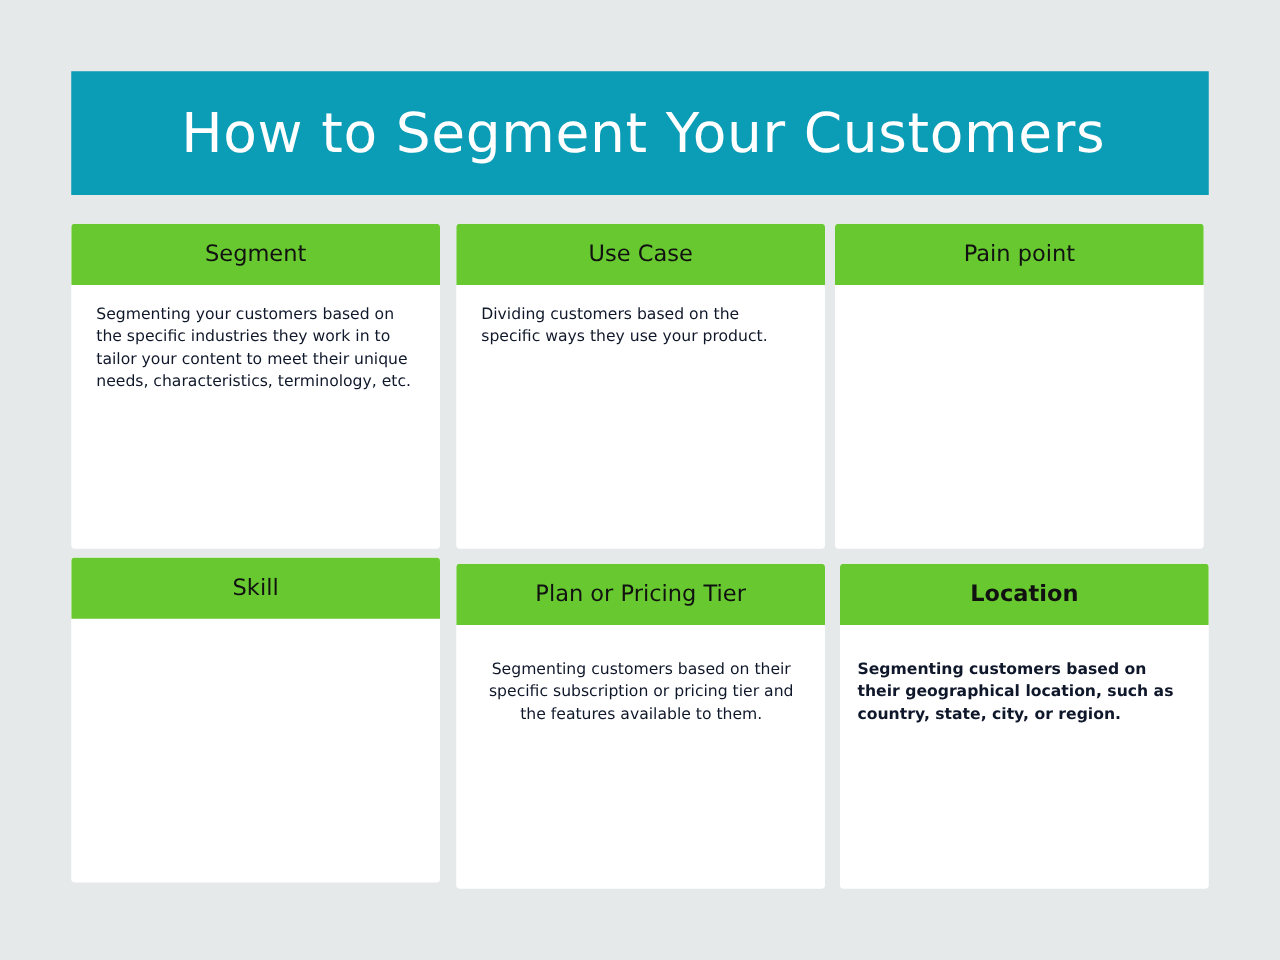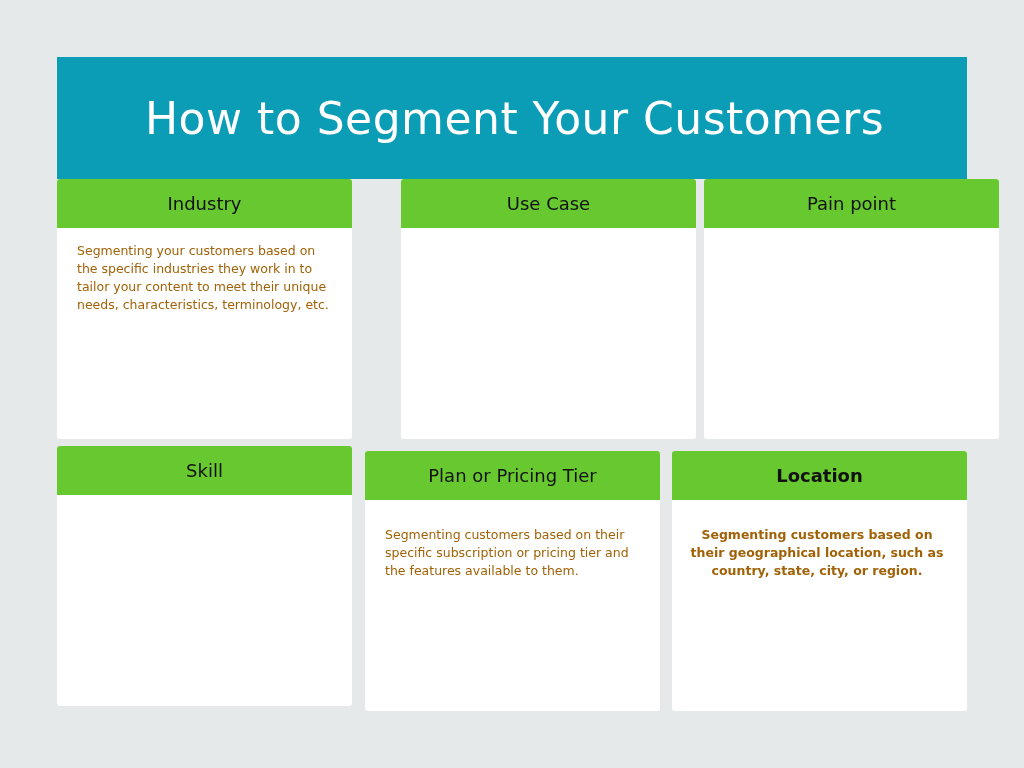--- a/index.html
+++ b/index.html
@@ -6,21 +6,21 @@
     body {
       width: 1024px; height: 768px;
       background: #e6e9ea;
       position: relative;
       overflow: hidden;
       font-family: "Liberation Sans", sans-serif;
     }
     .banner {
       position: absolute;
       left: 57px; top: 57px;
-      width: 910px; height: 122px;
+      width: 910px; height: 99px;
       background: #0b9cb6;
     }
     .banner-title {
       position: absolute;
       left: 88px; top: 50%;
       transform: translateY(-50%);
       color: #ffffff;
       font-family: "DejaVu Sans", sans-serif;
       font-size: 44px;
       letter-spacing: 0.5px;
@@ -41,52 +41,53 @@
       align-items: center;
       justify-content: center;
     }
     .card-title {
       color: #111111;
       font-family: "DejaVu Sans", sans-serif;
       font-size: 18px;
     }
     .card-body {
       padding: 14px 19px 0 20px;
-      color: #a16207;
+      color: #0f172a;
       font-family: "DejaVu Sans", sans-serif;
       font-size: 12.5px;
       line-height: 18px;
     }
     .row2 .card-body { padding-top: 26px; }
     #c1 { left: 57px; top: 179px; }
-    #c2 { left: 365px; top: 179px; margin-left: 36px; }
-    #c3 { left: 704px; top: 179px; }
+    #c2 { left: 365px; top: 179px; }
+    #c3 { left: 668px; top: 179px; }
     #c4 { left: 57px; top: 446px; }
-    #c5 { left: 365px; top: 451px; }
+    #c5 { left: 365px; top: 451px; text-align: center; }
     #c6 { left: 672px; top: 451px; font-weight: bold; }
-    #c6 .card-body { padding-left: 14px; text-align: center; }
+    #c6 .card-body { padding-left: 14px; }
   </style>
 </head>
 <body>
 
 <div class="banner">
   <div class="banner-title">How to Segment Your Customers</div>
 </div>
 
 <div class="card" id="c1">
   <div class="card-header">
-    <span class="card-title">Industry</span>
+    <span class="card-title">Segment</span>
   </div>
   <div class="card-body">Segmenting your customers based on the specific industries they work in to tailor your content to meet their unique needs, characteristics, terminology, etc.</div>
 </div>
 
 <div class="card" id="c2">
   <div class="card-header">
     <span class="card-title">Use Case</span>
   </div>
+  <div class="card-body">Dividing customers based on the specific ways they use your product.</div>
 </div>
 
 <div class="card" id="c3">
   <div class="card-header">
     <span class="card-title">Pain point</span>
   </div>
 </div>
 
 <div class="card row2" id="c4">
   <div class="card-header">

